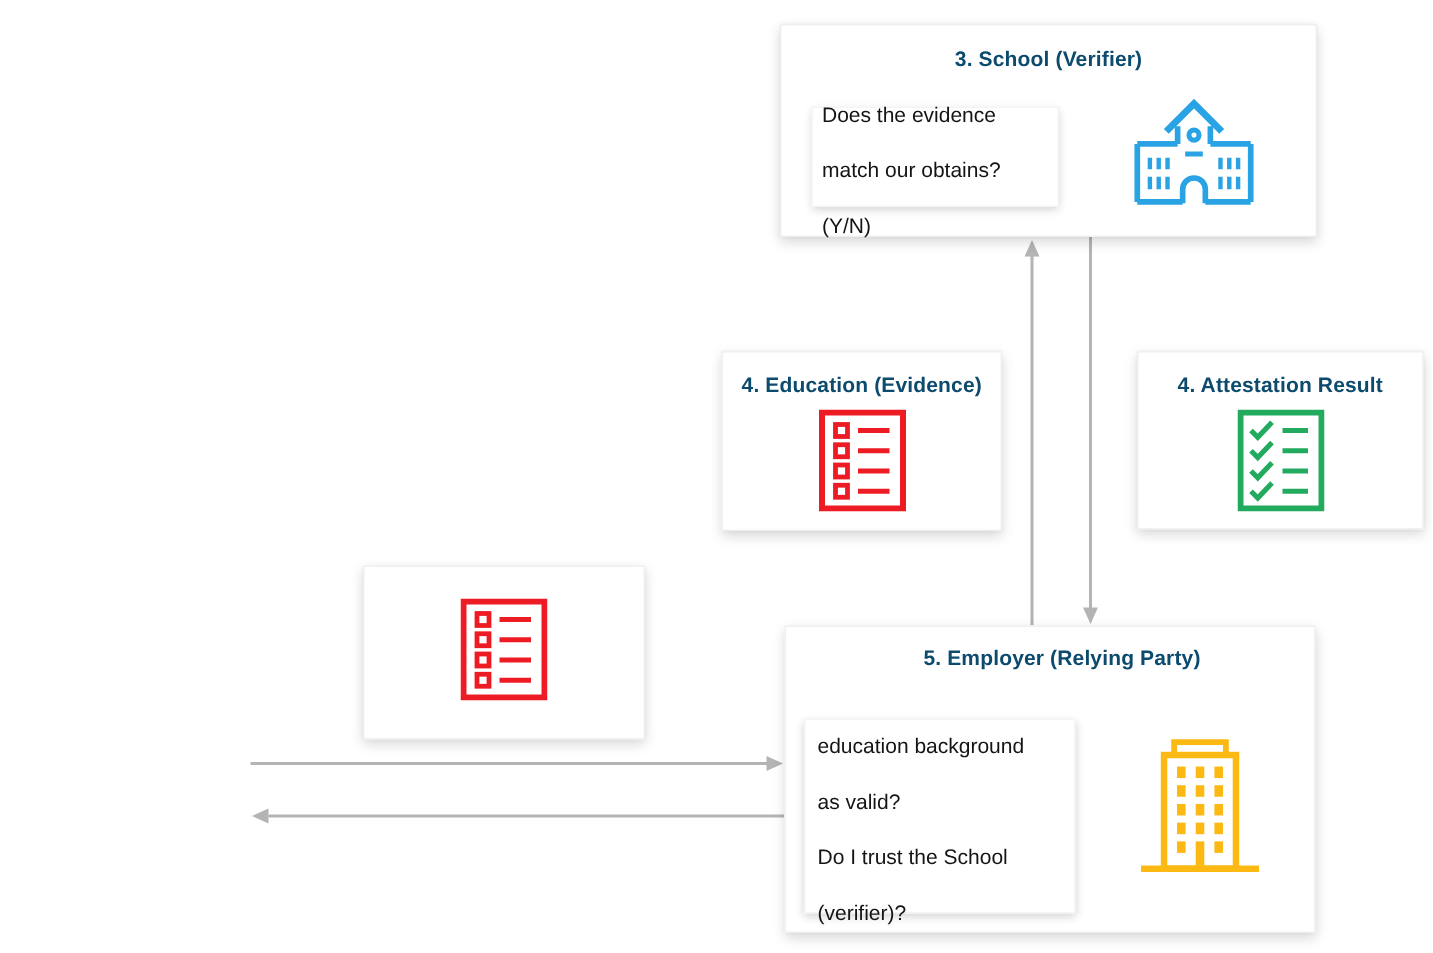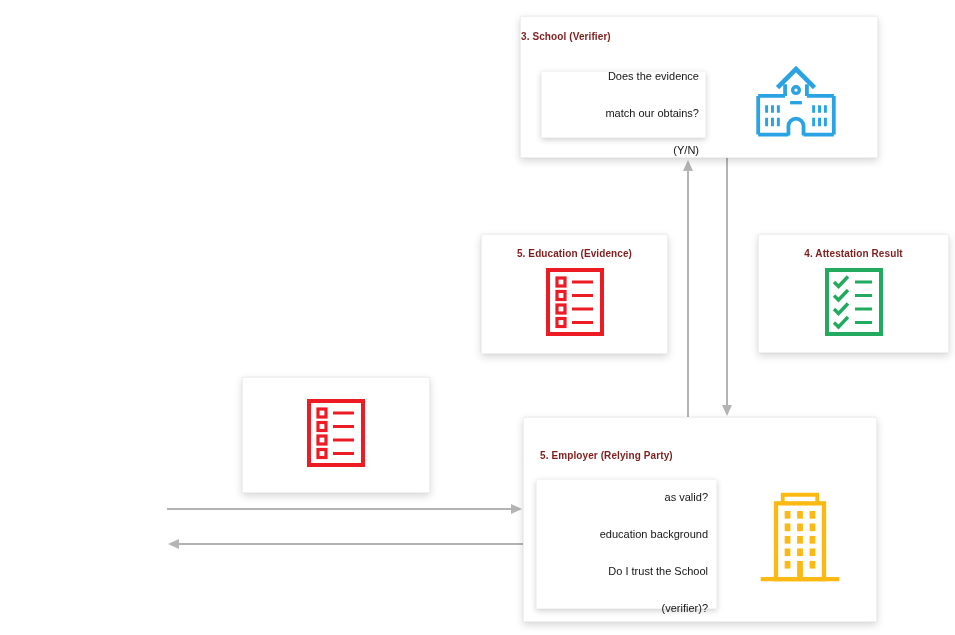--- a/index.html
+++ b/index.html
@@ -9,29 +9,29 @@
     --school-blue:#29a3e3;--evidence-red:#ed1c24;--attestation-green:#22ab5e;
     --employer-yellow:#fdb913;--arrow-gray:#b4b4b4;--person-black:#000000;
   }
   .node{
     position:absolute;background:#fff;border:1px solid #f0f0f0;
     box-shadow:0 3px 8px rgba(0,0,0,.16),0 0 2px rgba(0,0,0,.05);
     box-sizing:border-box;
   }
   .flexcol{display:flex;flex-direction:column;align-items:center;}
   .node-title{
-    font-size:10px;font-weight:700;color:#7f1d1d;text-align:left;
+    font-size:14px;font-weight:700;color:#0c4a6e;text-align:center;
     letter-spacing:.1px;white-space:nowrap;
   }
   .subbox{
     position:absolute;background:#fff;border:1px solid #f4f4f4;
     box-shadow:0 2px 6px rgba(0,0,0,.18);box-sizing:border-box;
     display:flex;flex-direction:column;justify-content:center;
   }
-  .q-line{font-size:11px;color:#141414;text-align:right;line-height:19px;margin-top:18px;}
+  .q-line{font-size:14px;color:#141414;text-align:left;line-height:19px;margin-top:18px;}
   .q-gap{height:19px;}
   .icon{position:absolute;display:block;}
   .icon svg{display:block;width:100%;height:100%;}
   .icon-inline{display:block;}
   .icon-inline svg{display:block;}
   .blue{color:var(--school-blue);}
   .red{color:var(--evidence-red);}
   .green{color:var(--attestation-green);}
   .yellow{color:var(--employer-yellow);}
   .black{color:var(--person-black);}
@@ -40,21 +40,21 @@
   #school-title{position:absolute;left:0;right:0;top:14px;}
   #school-question{left:20px;top:54px;width:165px;height:67px;padding:2px 6px;}
   #school-icon{left:233px;top:46px;width:84px;height:76px;}
   #node-evidence2{left:481px;top:234px;width:187px;height:120px;padding-top:13px;}
   #node-attestation{left:758px;top:234px;width:191px;height:119px;padding-top:13px;}
   #node-evidence1{left:242px;top:377px;width:188px;height:116px;padding-top:12px;}
   .checklist-icon{width:58px;height:68px;margin-top:9px;}
   #node-person{left:22px;top:447px;width:145px;height:136px;padding-top:13px;}
   #person-icon{width:46px;height:94px;margin-top:7px;}
   #node-employer{left:523px;top:417px;width:354px;height:205px;}
-  #employer-title{position:absolute;left:0;right:0;top:32px;margin-left:16px;}
+  #employer-title{position:absolute;left:0;right:0;top:12px;margin-left:16px;}
   #employer-question{left:12px;top:61px;width:181px;height:130px;padding:4px 8px;}
   #employer-icon{left:234px;top:70px;width:84px;height:94px;}
   #node-job{left:238px;top:562px;width:206px;height:36px;align-items:center;justify-content:center;display:flex;}
   
   .vline{position:absolute;width:2px;background:var(--arrow-gray);}
   .hline{position:absolute;height:2px;background:var(--arrow-gray);}
   .head-up{position:absolute;width:0;height:0;border-left:5px solid transparent;
     border-right:5px solid transparent;border-bottom:11px solid var(--arrow-gray);}
   .head-down{position:absolute;width:0;height:0;border-left:5px solid transparent;
     border-right:5px solid transparent;border-top:11px solid var(--arrow-gray);}
@@ -103,21 +103,21 @@
         <path d="M41 85 V74 A9 9 0 0 1 59 74 V85" stroke-width="4.5"></path>
         <circle cx="50" cy="31" r="4" stroke-width="4"></circle>
         <path d="M43 46 H57" stroke-width="4"></path>
         <path d="M15 49 V58 M22 49 V58 M29 49 V58 M15 64 V74 M22 64 V74 M29 64 V74" stroke-width="3.5"></path>
         <path d="M71 49 V58 M78 49 V58 M85 49 V58 M71 64 V74 M78 64 V74 M85 64 V74" stroke-width="3.5"></path>
       </svg>
     </span>
   </div>
 
   <div class="node flexcol" id="node-evidence2">
-    <div class="node-title">5. Education (Evidence)</div>
+    <div class="node-title">4. Education (Evidence)</div>
     <span class="icon-inline checklist-icon red">
       <svg viewBox="0 0 58 68" fill="none" stroke="currentColor">
         <rect x="2" y="2" width="54" height="64" stroke-width="4"></rect>
         <rect x="11" y="10" width="8" height="8" stroke-width="3.2"></rect>
         <rect x="11" y="23.5" width="8" height="8" stroke-width="3.2"></rect>
         <rect x="11" y="37" width="8" height="8" stroke-width="3.2"></rect>
         <rect x="11" y="50.5" width="8" height="8" stroke-width="3.2"></rect>
         <path d="M26 14 H47 M26 27.5 H47 M26 41 H47 M26 54.5 H47" stroke-width="3.2"></path>
       </svg>
     </span>
@@ -147,22 +147,22 @@
         <rect x="11" y="50.5" width="8" height="8" stroke-width="3.2"></rect>
         <path d="M26 14 H47 M26 27.5 H47 M26 41 H47 M26 54.5 H47" stroke-width="3.2"></path>
       </svg>
     </span>
   </div>
 
 
   <div class="node" id="node-employer">
     <div class="node-title" id="employer-title">5. Employer (Relying Party)</div>
     <div class="subbox" id="employer-question">
+      <div class="q-line">education background</div>
       <div class="q-line">as valid?</div>
-      <div class="q-line">education background</div>
       <div class="q-gap"></div>
       <div class="q-line">Do I trust the School</div>
       <div class="q-line">(verifier)?</div>
     </div>
     <span class="icon yellow" id="employer-icon">
       <svg viewBox="0 0 86 98" fill="none" stroke="currentColor">
         <path d="M2 95 H84" stroke-width="4.5"></path>
         <rect x="18" y="16" width="50" height="79" stroke-width="4.5"></rect>
         <path d="M25 16 V7 H61 V16" stroke-width="4"></path>
         <g fill="currentColor" stroke="none">

